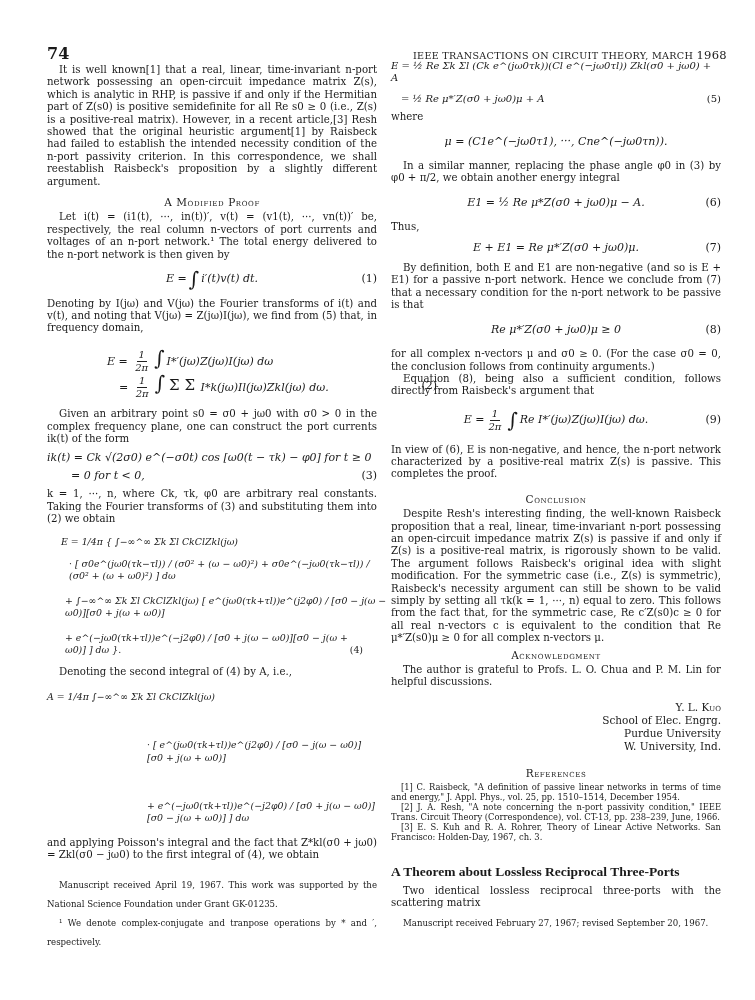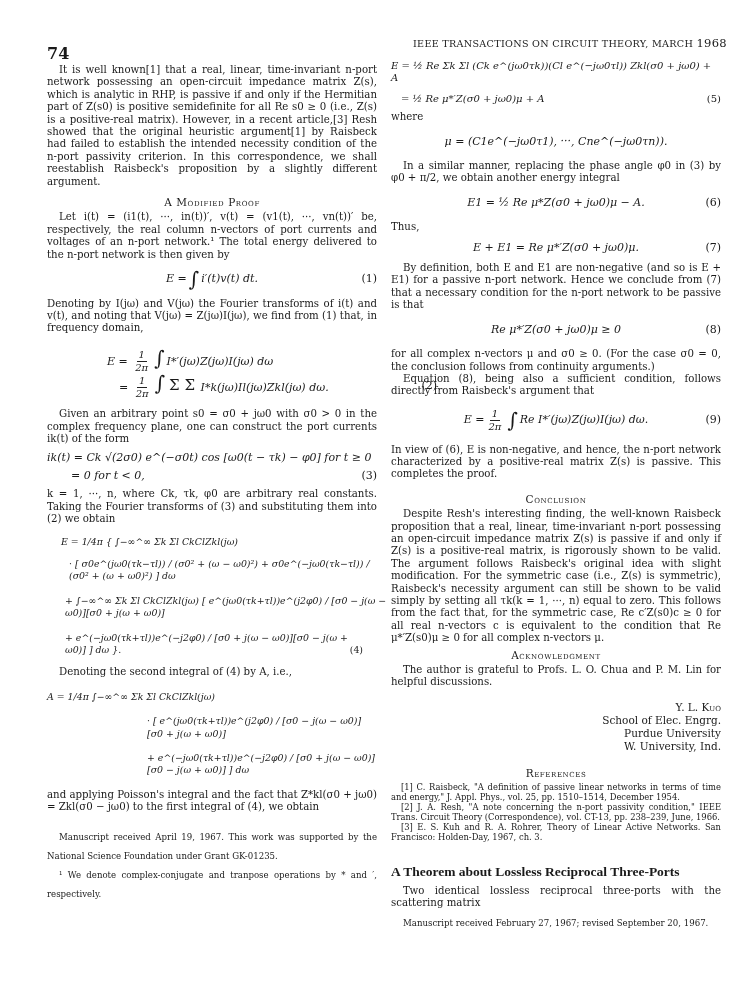--- a/index.html
+++ b/index.html
@@ -3,21 +3,21 @@
 <meta charset="utf-8">
 <style>
   html, body { margin:0; padding:0; background:#fff; }
   body { width:755px; height:1000px; position:relative; overflow:hidden;
          font-family:"DejaVu Serif","Liberation Serif",serif; color:#1a1a1a; }
   .page { position:absolute; left:0; top:0; width:755px; height:1000px; }
   .col { position:absolute; top:40px; width:330px; font-size:10.2px; line-height:12.4px; }
   .col.left { left:47px; }
   .col.right { left:391px; }
   .pagenum { position:absolute; left:47px; top:44px; font-size:16px; font-weight:bold; }
-  .running { position:absolute; left:413px; top:36px; font-size:9.6px; letter-spacing:0.3px; }
+  .running { position:absolute; left:413px; top:48px; font-size:9.6px; letter-spacing:0.3px; }
   .running .yr { font-size:11.5px; }
   .title { font-family:"Liberation Serif","DejaVu Serif",serif; font-weight:bold; font-size:14.5px; margin:0 0 6px 0; }
   p { margin:0; text-align:justify; }
   p.ind { text-indent:12px; }
   .sech { text-align:center; font-variant:small-caps; font-size:10.5px; letter-spacing:0.6px; margin:8px 0 3px 0; }
   .eq { position:relative; display:flex; align-items:center; justify-content:center; margin:7px 0; font-style:italic; font-size:11px; white-space:nowrap; }
   .eq.left { justify-content:flex-start; }
   .eqnum { position:absolute; right:0; font-style:normal; }
   .frac { display:inline-flex; flex-direction:column; align-items:center; vertical-align:middle; margin:0 2px; font-size:10px; }
   .frac .n { border-bottom:1px solid #222; padding:0 2px; }
@@ -46,21 +46,21 @@
     <div class="sech">A Modified Proof</div>
     <p class="ind">Let i(t) = (i1(t), ···, in(t))′, v(t) = (v1(t), ···, vn(t))′ be, respectively, the real column n-vectors of port currents and voltages of an n-port network.¹ The total energy delivered to the n-port network is then given by</p>
 
     <div class="eq" style="margin:12px 0;">
       <span>E =</span>
       <span class="int">∫</span>
       <span>i′(t)v(t) dt.</span>
       <span class="eqnum">(1)</span>
     </div>
 
-    <p>Denoting by I(jω) and V(jω) the Fourier transforms of i(t) and v(t), and noting that V(jω) = Z(jω)I(jω), we find from (1) that, in frequency domain,</p>
+    <p>Denoting by I(jω) and V(jω) the Fourier transforms of i(t) and v(t), and noting that V(jω) = Z(jω)I(jω), we find from (5) that, in frequency domain,</p>
 
     <div class="eq" style="flex-direction:column;align-items:flex-start;margin:14px 0 8px 60px;">
       <div>E = <span class="frac">
             <span class="n">1</span>
             <span class="d">2π</span>
           </span><span class="int">∫</span><span>I*′(jω)Z(jω)I(jω) dω</span></div>
       <div style="margin-left:12px;">= <span class="frac">
             <span class="n">1</span>
             <span class="d">2π</span>
           </span><span class="int">∫</span><span class="sum">Σ Σ</span> <span>I*k(jω)Il(jω)Zkl(jω) dω.</span></div>
@@ -80,21 +80,21 @@
     <div class="eq left" style="flex-direction:column;align-items:flex-start;font-size:9.4px;margin:6px 14px;">
       <div style="margin:4px 0;">E = 1/4π { ∫−∞^∞ Σk Σl CkClZkl(jω)</div>
       <div style="margin:6px 0 6px 8px;white-space:normal;width:320px;">· [ σ0e^(jω0(τk−τl)) / (σ0² + (ω − ω0)²) + σ0e^(−jω0(τk−τl)) / (σ0² + (ω + ω0)²) ] dω</div>
       <div style="margin:6px 0 6px 4px;white-space:normal;width:325px;">+ ∫−∞^∞ Σk Σl CkClZkl(jω) [ e^(jω0(τk+τl))e^(j2φ0) / [σ0 − j(ω − ω0)][σ0 + j(ω + ω0)]</div>
       <div style="margin:6px 0 4px 4px;white-space:normal;width:290px;">+ e^(−jω0(τk+τl))e^(−j2φ0) / [σ0 + j(ω − ω0)][σ0 − j(ω + ω0)] ] dω }.</div>
       <span class="eqnum" style="bottom:4px;">(4)</span>
     </div>
 
     <p class="ind">Denoting the second integral of (4) by A, i.e.,</p>
 
-    <div class="eq left" style="flex-direction:column;align-items:flex-start;font-size:9.4px;margin:8px 0;">
+    <div class="eq left" style="flex-direction:column;align-items:flex-start;font-size:9.4px;margin:8px 0;gap:24px;">
       <div style="margin:4px 0;">A = 1/4π ∫−∞^∞ Σk Σl CkClZkl(jω)</div>
       <div style="margin:8px 0 6px 100px;white-space:normal;width:230px;">· [ e^(jω0(τk+τl))e^(j2φ0) / [σ0 − j(ω − ω0)][σ0 + j(ω + ω0)]</div>
       <div style="margin:6px 0 4px 100px;white-space:normal;width:230px;">+ e^(−jω0(τk+τl))e^(−j2φ0) / [σ0 + j(ω − ω0)][σ0 − j(ω + ω0)] ] dω</div>
     </div>
 
     <p>and applying Poisson's integral and the fact that Z*kl(σ0 + jω0) = Zkl(σ0 − jω0) to the first integral of (4), we obtain</p>
 
     <div class="fn">
       <p class="ind">Manuscript received April 19, 1967. This work was supported by the National Science Foundation under Grant GK-01235.</p>
       <p class="ind">¹ We denote complex-conjugate and tranpose operations by * and ′, respectively.</p>

